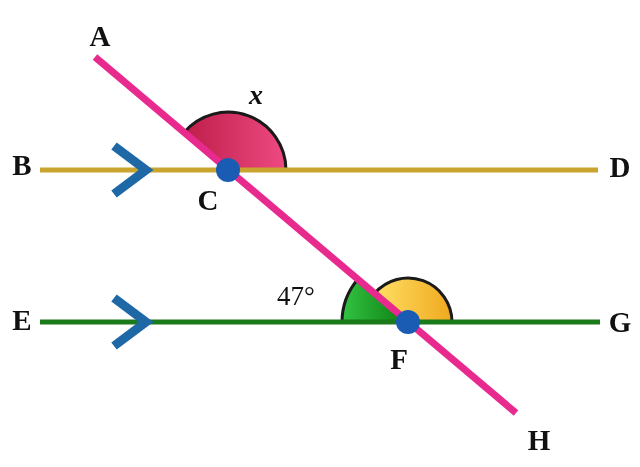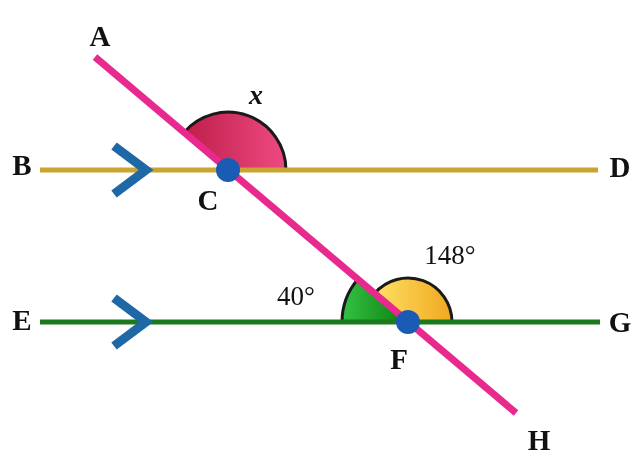--- a/index.html
+++ b/index.html
@@ -77,16 +77,15 @@
   <div class="lbl" style="left:100px; top:36px;">A</div>
   <div class="lbl" style="left:22px;  top:165px;">B</div>
   <div class="lbl" style="left:208px; top:200px;">C</div>
   <div class="lbl" style="left:620px; top:167px;">D</div>
   <div class="lbl" style="left:22px;  top:320px;">E</div>
   <div class="lbl" style="left:399px; top:359px;">F</div>
   <div class="lbl" style="left:620px; top:322px;">G</div>
   <div class="lbl" style="left:539px; top:440px;">H</div>
 
   <div class="lbl varx" style="left:256px; top:95px;">x</div>
-  <div class="lbl num" style="left:450px; top:255px;">148°</div>
-  <div class="lbl num" style="left:296px; top:296px;">40°</div>
+  <div class="lbl num" style="left:296px; top:296px;">47°</div>
 
 </div>
 
 </body></html>

